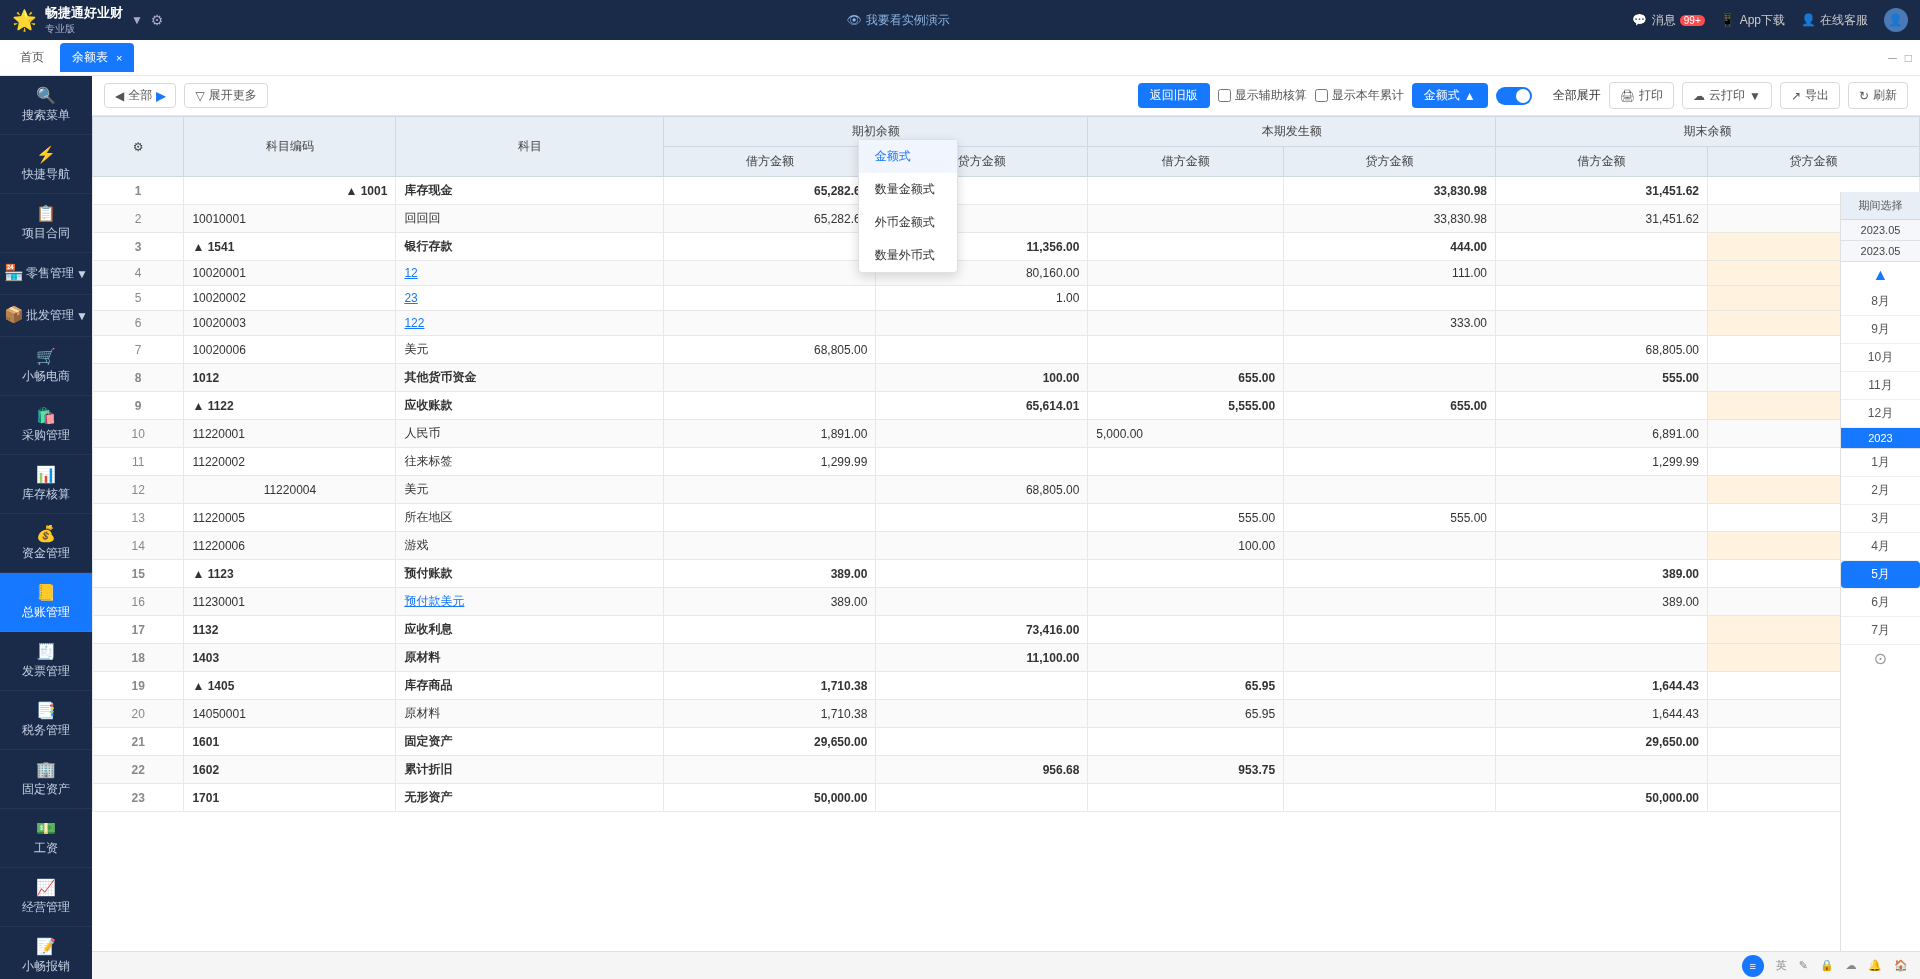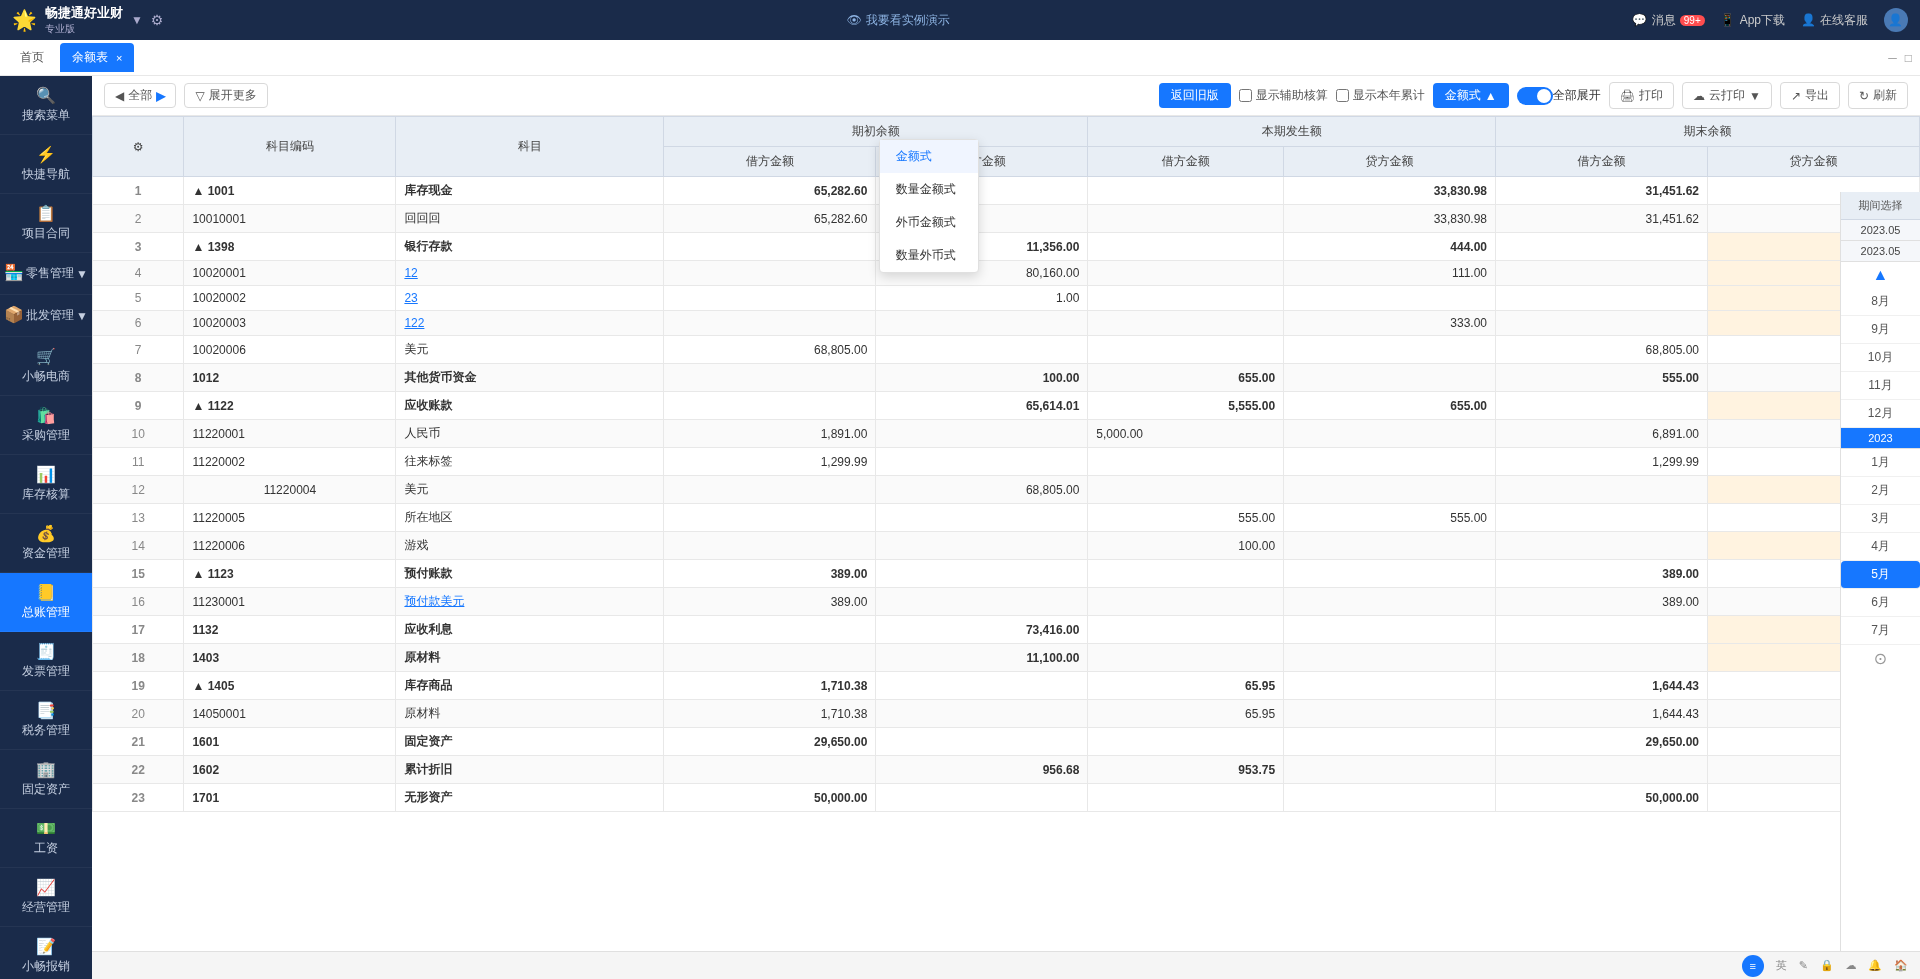--- a/index.html
+++ b/index.html
@@ -51,21 +51,21 @@
       display: flex; align-items: center; padding: 6px 12px; background: #fff;
       border-bottom: 1px solid #e8e8e8; gap: 8px; flex-wrap: wrap;
     }
     .breadcrumb-all { display: flex; align-items: center; gap: 4px; }
     .all-btn { background: #fff; border: 1px solid #d9d9d9; border-radius: 4px; padding: 3px 10px; cursor: pointer; font-size: 12px; color: #555; display: flex; align-items: center; gap: 4px; }
     .expand-btn { background: #fff; border: 1px solid #d9d9d9; border-radius: 4px; padding: 3px 10px; cursor: pointer; font-size: 12px; color: #555; display: flex; align-items: center; gap: 4px; }
     .toolbar-right { margin-left: auto; display: flex; align-items: center; gap: 8px; }
     .btn-primary { background: #1677ff; color: #fff; border: none; border-radius: 4px; padding: 4px 12px; cursor: pointer; font-size: 12px; }
     .btn-outline { background: #fff; border: 1px solid #d9d9d9; border-radius: 4px; padding: 4px 10px; cursor: pointer; font-size: 12px; color: #555; display: flex; align-items: center; gap: 4px; }
     .btn-dropdown { background: #1677ff; color: #fff; border: none; border-radius: 4px; padding: 4px 12px; cursor: pointer; font-size: 12px; display: flex; align-items: center; gap: 4px; position: relative; }
-    .toggle-switch { display: flex; align-items: center; gap: 0; }
+    .toggle-switch { display: flex; align-items: center; gap: 21px; }
     .toggle { width: 36px; height: 18px; background: #1677ff; border-radius: 9px; position: relative; cursor: pointer; }
     .toggle::after { content: ''; position: absolute; width: 14px; height: 14px; background: #fff; border-radius: 50%; top: 2px; right: 2px; }
     .checkbox-label { display: flex; align-items: center; gap: 4px; font-size: 12px; color: #555; cursor: pointer; }
     .checkbox-label input { margin: 0; }
 
     
     .table-container { flex: 1; overflow: auto; background: #fff; }
 
     table { width: 100%; border-collapse: collapse; font-size: 12px; }
     thead tr th {
@@ -313,21 +313,21 @@
               <th>贷方金额</th>
               <th>借方金额</th>
               <th>贷方金额</th>
               <th>借方金额</th>
               <th>贷方金额</th>
             </tr>
           </thead>
           <tbody id="table-body">
           <tr class="bold-row">
                 <td style="text-align: center;">1</td>
-                <td style="text-align: left;">▲ 1001</td>
+                <td style="text-align: right;">▲ 1001</td>
                 <td style="text-align: left;">库存现金</td>
                 <td style="text-align: right;">65,282.60</td>
                 <td style="text-align: right;"></td>
                 <td style="text-align: right;"></td>
                 <td style="text-align: right;">33,830.98</td>
                 <td style="text-align: right;">31,451.62</td>
                 <td style="text-align: right;"></td>
               </tr>
               <tr>
                 <td style="text-align: center;">2</td>
@@ -335,21 +335,21 @@
                 <td style="text-align: left;">回回回</td>
                 <td style="text-align: right;">65,282.60</td>
                 <td style="text-align: right;"></td>
                 <td style="text-align: right;"></td>
                 <td style="text-align: right;">33,830.98</td>
                 <td style="text-align: right;">31,451.62</td>
                 <td style="text-align: right;"></td>
               </tr>
               <tr class="bold-row">
                 <td style="text-align: center;">3</td>
-                <td style="text-align: left;">▲ 1398</td>
+                <td style="text-align: left;">▲ 1541</td>
                 <td style="text-align: left;">银行存款</td>
                 <td style="text-align: right;"></td>
                 <td style="text-align: right;">11,356.00</td>
                 <td style="text-align: right;"></td>
                 <td style="text-align: right;">444.00</td>
                 <td style="text-align: right;"></td>
                 <td style="text-align: right; background: rgb(255, 243, 224); color: rgb(212, 107, 8);">11,800.00</td>
               </tr>
               <tr>
                 <td style="text-align: center;">4</td>

